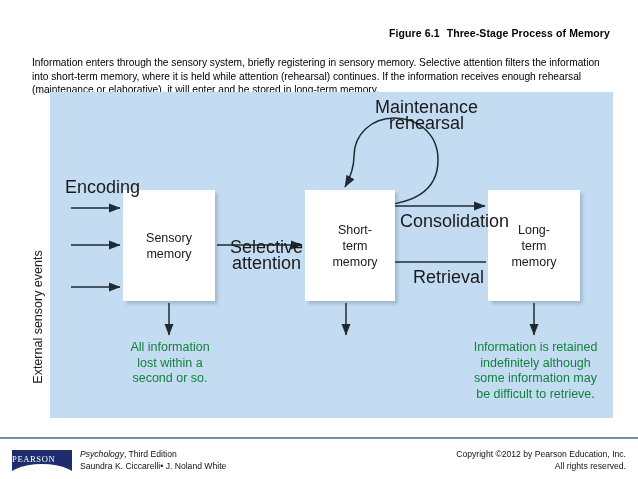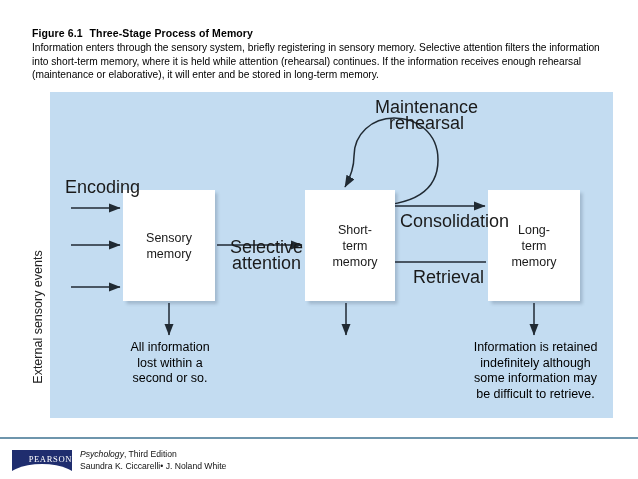--- a/index.html
+++ b/index.html
@@ -21,26 +21,27 @@
     position: absolute;
     left: 32px;
     top: 26px;
     width: 578px;
   }
   .caption-title {
     font-size: 10.5px;
     font-weight: bold;
     line-height: 14px;
     letter-spacing: .1px;
+    text-align: right;
   }
   .caption-title .fig-no { margin-right: 7px; }
   .caption-body {
     font-size: 10.2px;
     line-height: 13.6px;
-    margin-top: 1px;
+    margin-top: 16px;
     text-align: left;
   }
 
   
   .panel {
     position: absolute;
     left: 50px;
     top: 92px;
     width: 563px;
     height: 326px;
@@ -96,21 +97,21 @@
   .lbl-encoding     { left: 15px;  top: 88px;  }
   .lbl-selective    { left: 180px; top: 148px; }
   .lbl-maintenance  { left: 325px; top: 8px;   }
   .lbl-consolidation{ left: 350px; top: 122px; }
   .lbl-retrieval    { left: 363px; top: 178px; }
 
   .note {
     position: absolute;
     font-size: 12.5px;
     line-height: 15.5px;
-    color: #000000;
+    color: #15803d;
     text-align: center;
     white-space: pre-line;
   }
   .note-1 { left: 50px;  top: 248px; width: 140px; }
   .note-2 { left: 228px; top: 248px; width: 140px; }
   .note-3 { left: 398px; top: 248px; width: 175px; }
 
   
   .footer-rule {
     position: absolute;
@@ -133,21 +134,21 @@
     top: 7px;
     width: 60px;
     height: 22px;
     background: #1f2d6e;
     overflow: hidden;
   }
   .pearson-logo .word {
     position: absolute;
     left: 0; right: 0;
     top: 4px;
-    text-align: right;
+    text-align: left;
     color: #ffffff;
     font-size: 8.6px;
     letter-spacing: .6px;
     font-family: "Liberation Serif", serif;
   }
   .pearson-logo .swoosh {
     position: absolute;
     left: -12%;
     bottom: -26px;
     width: 124%;
@@ -250,13 +251,17 @@
 <div class="footer-rule"></div>
 <div class="footer">
   <div class="pearson-logo">
     <div class="word">PEARSON</div>
     <div class="swoosh"></div>
   </div>
   <div class="book-info">
     <div><span class="title">Psychology</span><span>, Third Edition</span></div>
     <div>Saundra K. Ciccarelli• J. Noland White</div>
   </div>
+  <div class="copyright">
+    <div>Copyright ©2012 by Pearson Education, Inc.</div>
+    <div>All rights reserved.</div>
+  </div>
 </div>
 
 </body></html>

